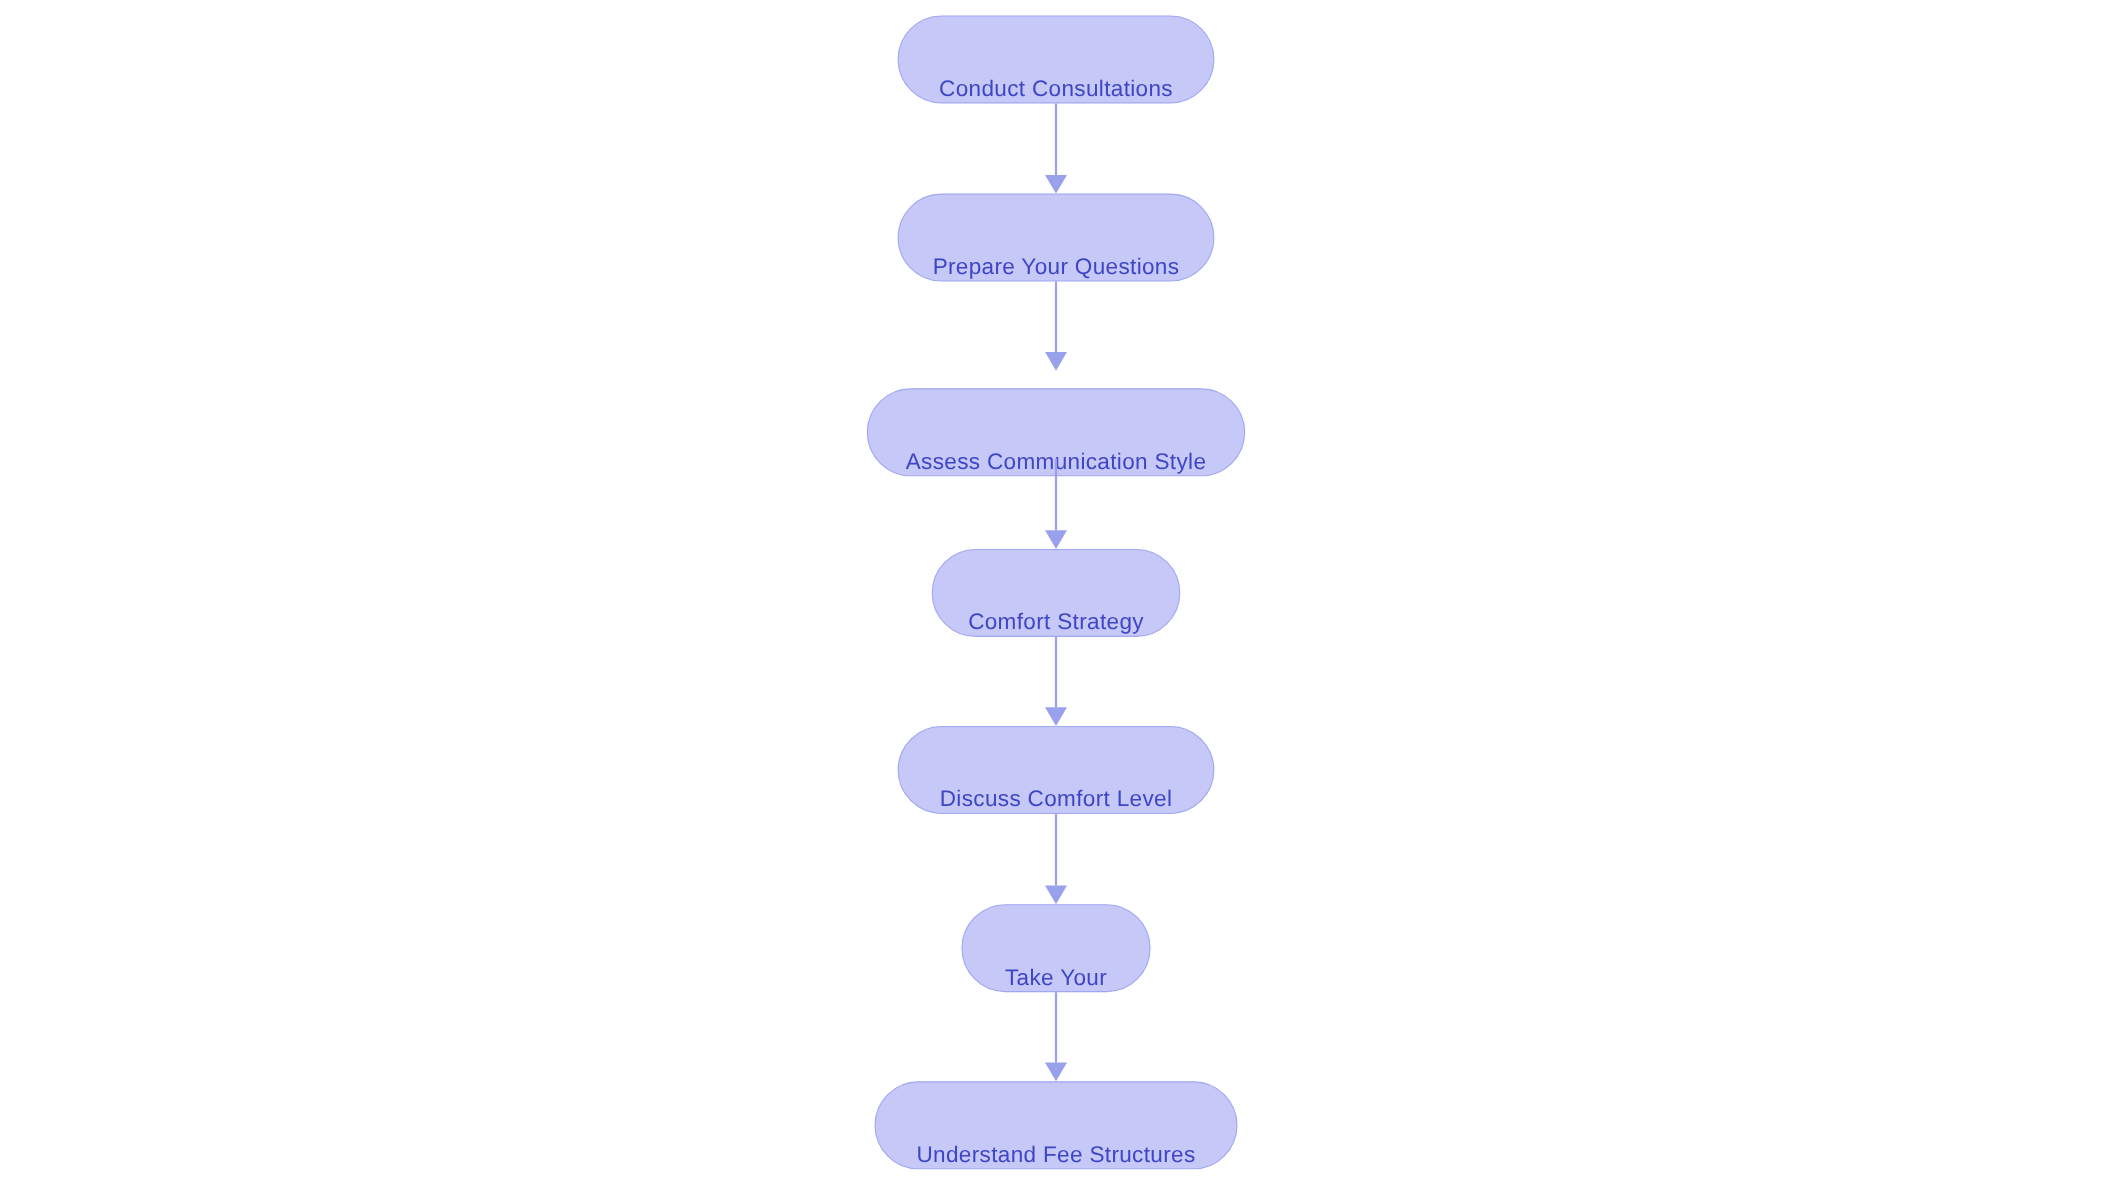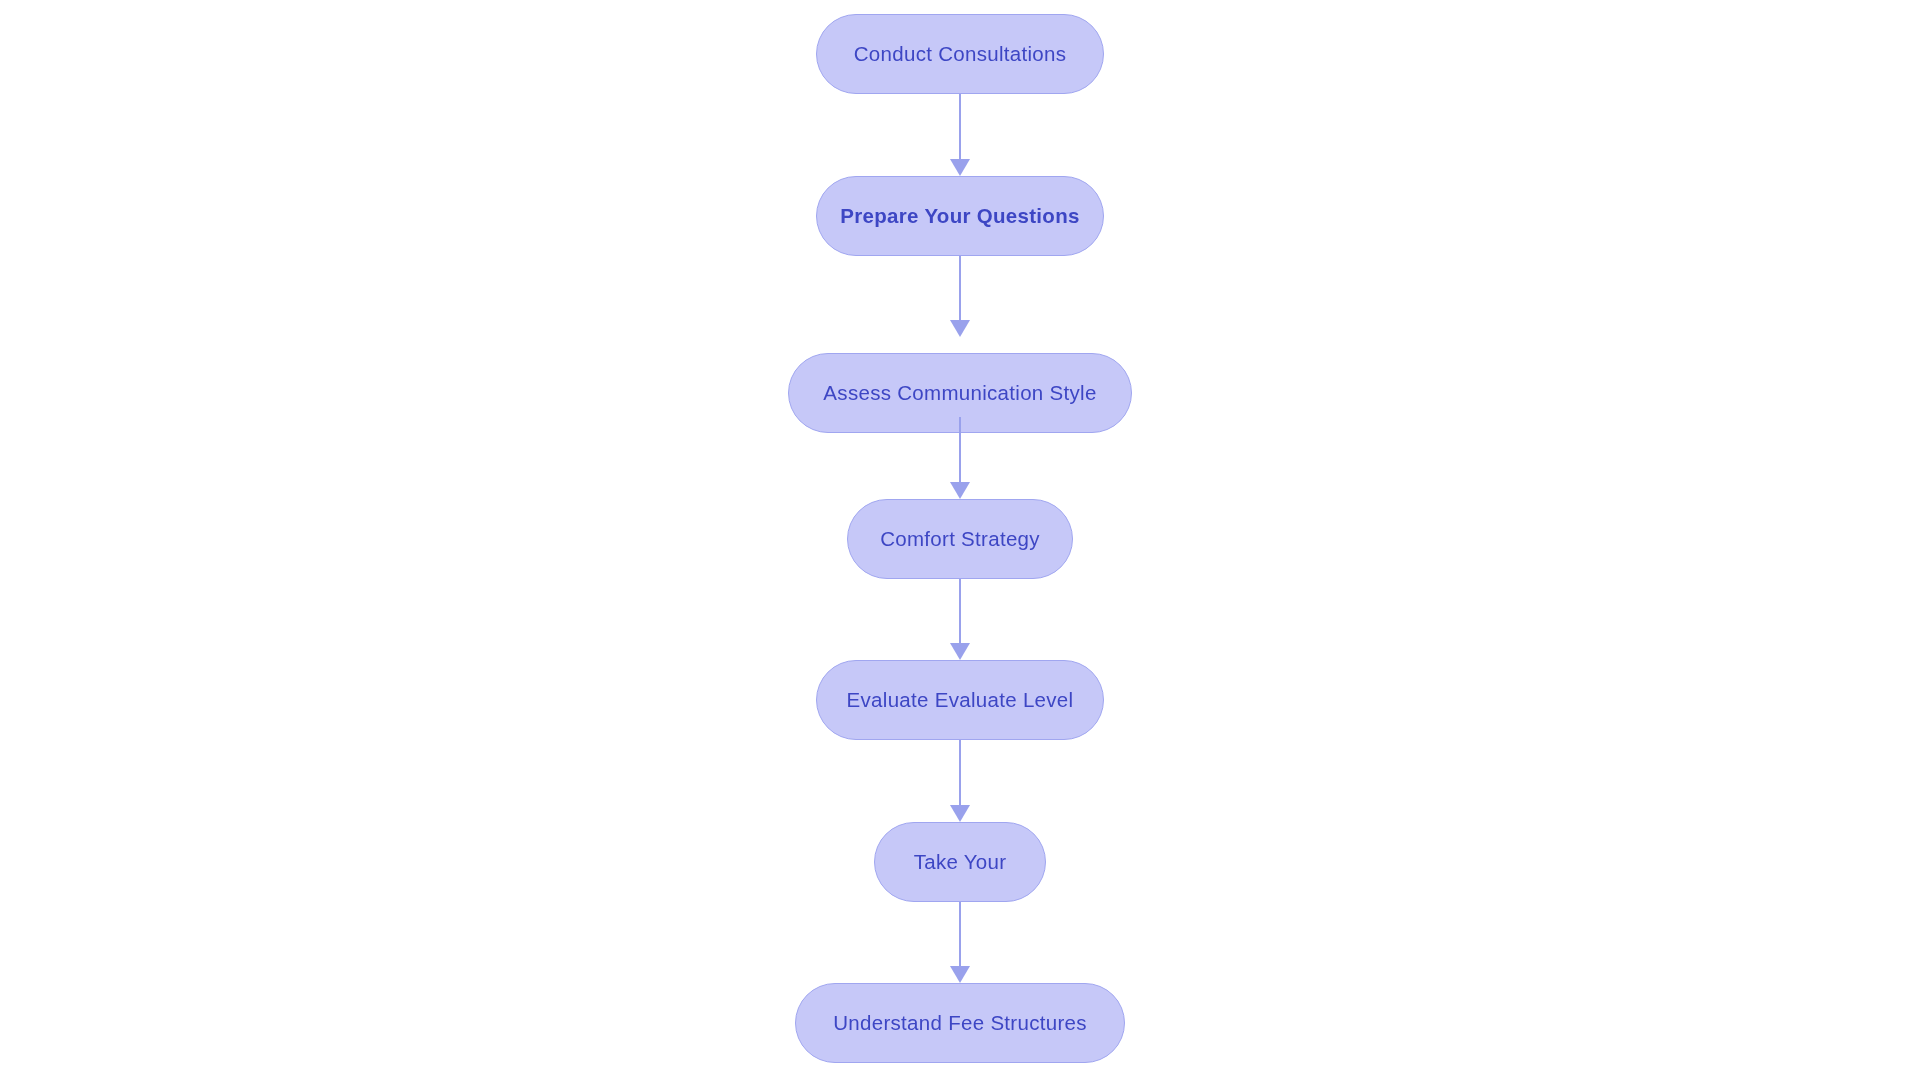--- a/index.html
+++ b/index.html
@@ -19,29 +19,29 @@
     font-family:"Liberation Sans", sans-serif;
     overflow:hidden;
   }
   .node{
     position:absolute;
     height:80px;
     border-radius:40px;
     background:var(--node-fill);
     border:1.5px solid var(--node-border);
     display:flex;
-    align-items:center;
+    align-items:flex-end;
     justify-content:center;
     color:var(--node-text);
     font-size:20.5px;
     letter-spacing:0.3px;
     white-space:nowrap;
   }
   .n1{left:816px; top:14px;  width:288px;}
-  .n2{left:816px; top:176px; width:288px;font-weight:bold;}
+  .n2{left:816px; top:176px; width:288px;}
   .n3{left:788px; top:337px; width:344px;margin-top:16px;}
   .n4{left:847px; top:499px; width:226px;}
   .n5{left:816px; top:660px; width:288px;}
   .n6{left:874px; top:822px; width:172px;}
   .n7{left:795px; top:983px; width:330px;}
   .arrow{
     position:absolute;
     left:950px;
     width:20px;
     display:flex;
@@ -102,21 +102,21 @@
   <div class="node n4">
     <span>Comfort Strategy</span>
   </div>
 
   <div class="arrow a4">
     <div class="shaft"></div>
     <div class="head"></div>
   </div>
 
   <div class="node n5">
-    <span>Evaluate Evaluate Level</span>
+    <span>Discuss Comfort Level</span>
   </div>
 
   <div class="arrow a5">
     <div class="shaft"></div>
     <div class="head"></div>
   </div>
 
   <div class="node n6">
     <span>Take Your</span>
   </div>

